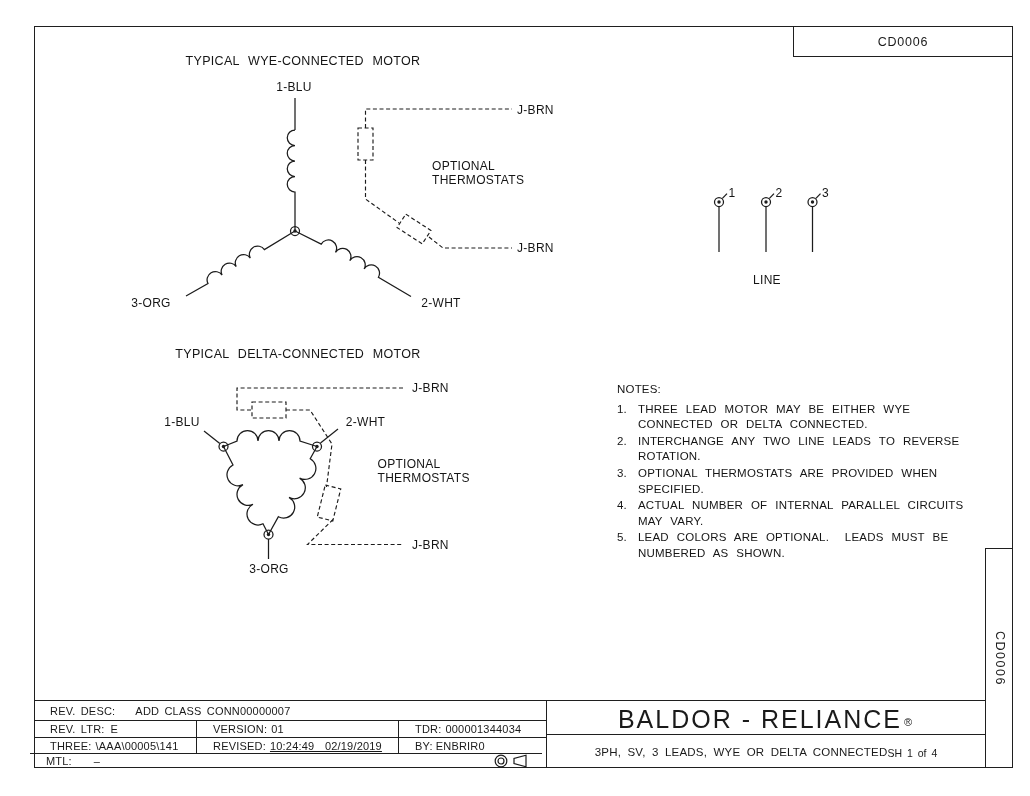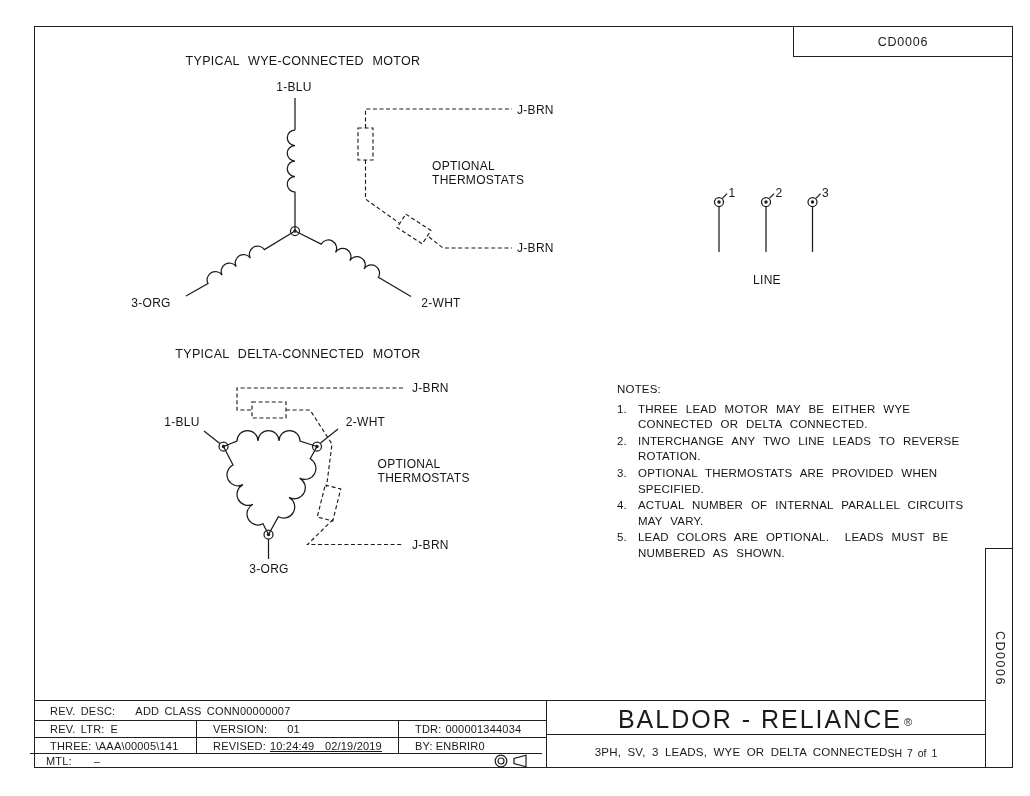--- a/index.html
+++ b/index.html
@@ -177,21 +177,21 @@
   <span class="tb-lbl">REV. DESC:</span>
   <span class="tb-val">ADD CLASS CONN00000007</span>
 </div>
 
 <div class="tb-cell" style="left:34px; top:720px; width:162px; height:17px;">
   <span class="tb-lbl">REV. LTR:</span>
   <span class="tb-val">E</span>
 </div>
 <div class="tb-cell bl" style="left:196px; top:720px; width:202px; height:17px;">
   <span class="tb-lbl">VERSION:</span>
-  <span class="tb-val" style="margin-left:20px;">01</span>
+  <span class="tb-val" style="margin-left:4px;">01</span>
 </div>
 <div class="tb-cell bl" style="left:398px; top:720px; width:148px; height:17px;">
   <span class="tb-lbl">TDR:</span>
   <span class="tb-val" style="margin-left:4px;">000001344034</span>
 </div>
 
 <div class="tb-cell" style="left:34px; top:737px; width:162px; height:16px;">
   <span class="tb-lbl">THREE:</span>
   <span class="tb-val" style="margin-left:4px;">\AAA\00005\141</span>
 </div>
@@ -214,15 +214,15 @@
   </svg>
 </div>
 
 <div class="abs" id="brand-block">
   <div id="brand-row">
     <span>BALDOR - RELIANCE</span>
       <sup>®</sup>
   </div>
   <div id="brand-sub">
     <div id="subtitle-line">3PH, SV, 3 LEADS, WYE OR DELTA CONNECTED</div>
-    <div id="sheet-line">SH 7 of 1</div>
+    <div id="sheet-line">SH 1 of 4</div>
   </div>
 </div>
 
 </body></html>

